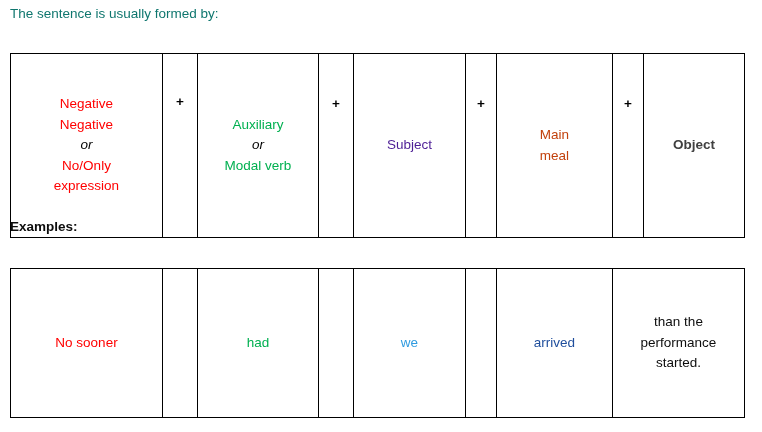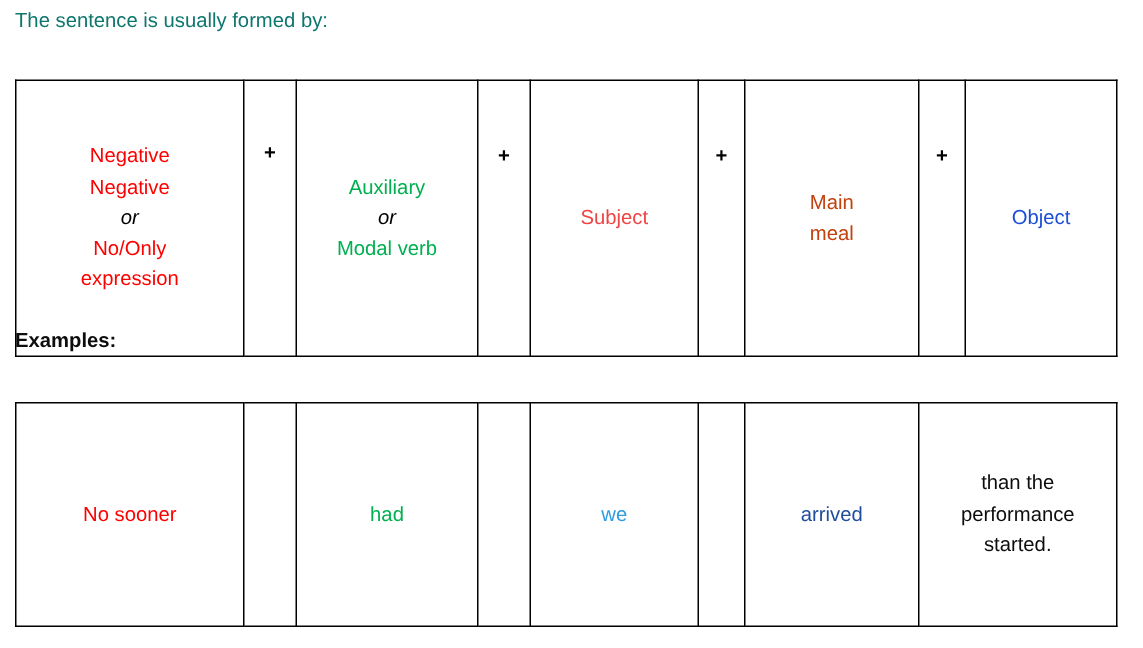--- a/index.html
+++ b/index.html
@@ -67,23 +67,23 @@
     font-weight: bold;
     color: #000000;
     font-size: 14px;
     vertical-align: middle;
   }
   .cell-auxiliary { color: #00B050; }
   .cell-auxiliary .or-word {
     color: #000000;
     font-style: italic;
   }
-  .cell-subject { color: #ef4444; }
+  .cell-subject { color: #4c1d95; }
   .cell-mainverb { color: #c2410c; }
-  .cell-object   { color: #1d4ed8; }
+  .cell-object   { color: #404040; font-weight: bold; }
 
   
   #formula-table td.plus-top   { vertical-align: top;    padding-top: 38px; }
   #formula-table td.plus-mid   { vertical-align: top;    padding-top: 40px; }
 
   
   #examples-table {
     left: 10px;
     top: 268px;
     width: 734px;

